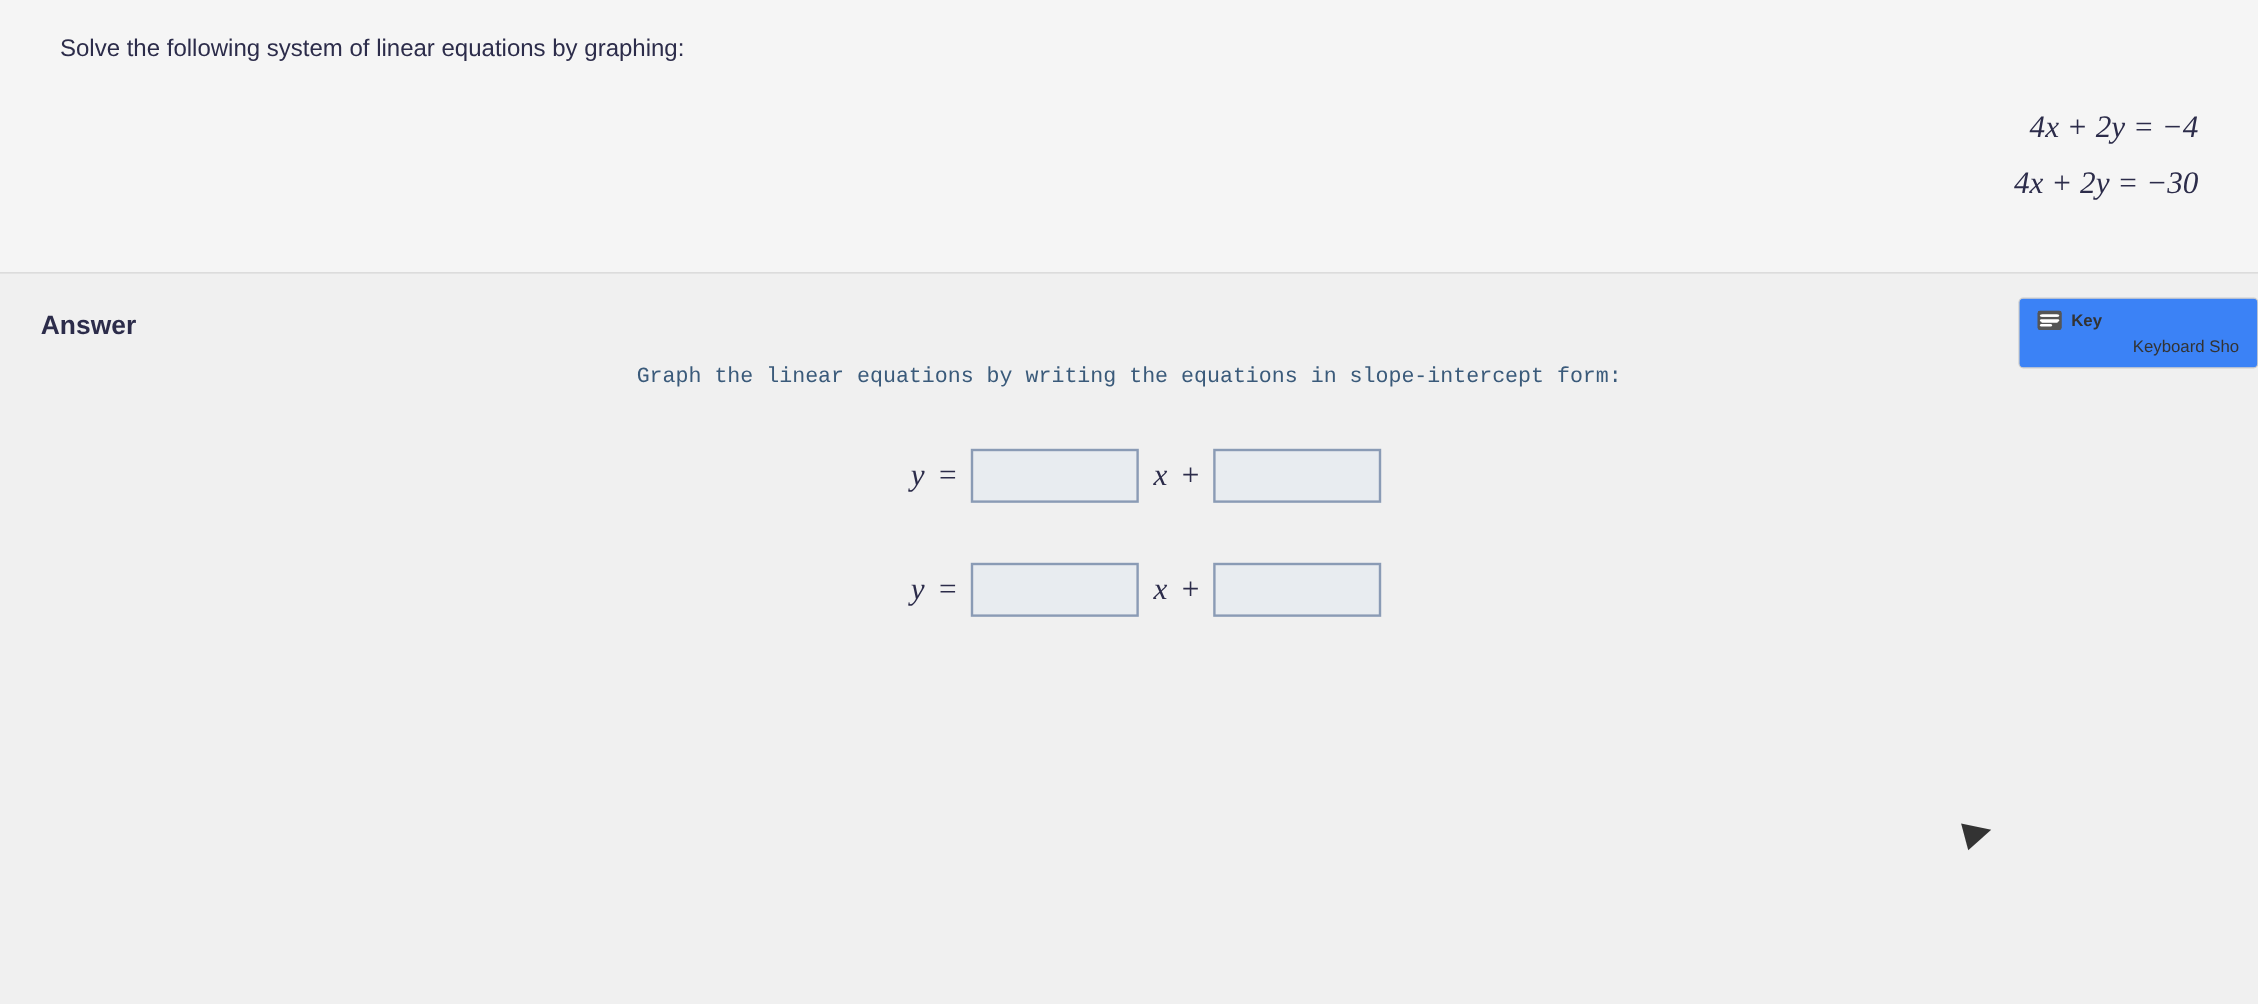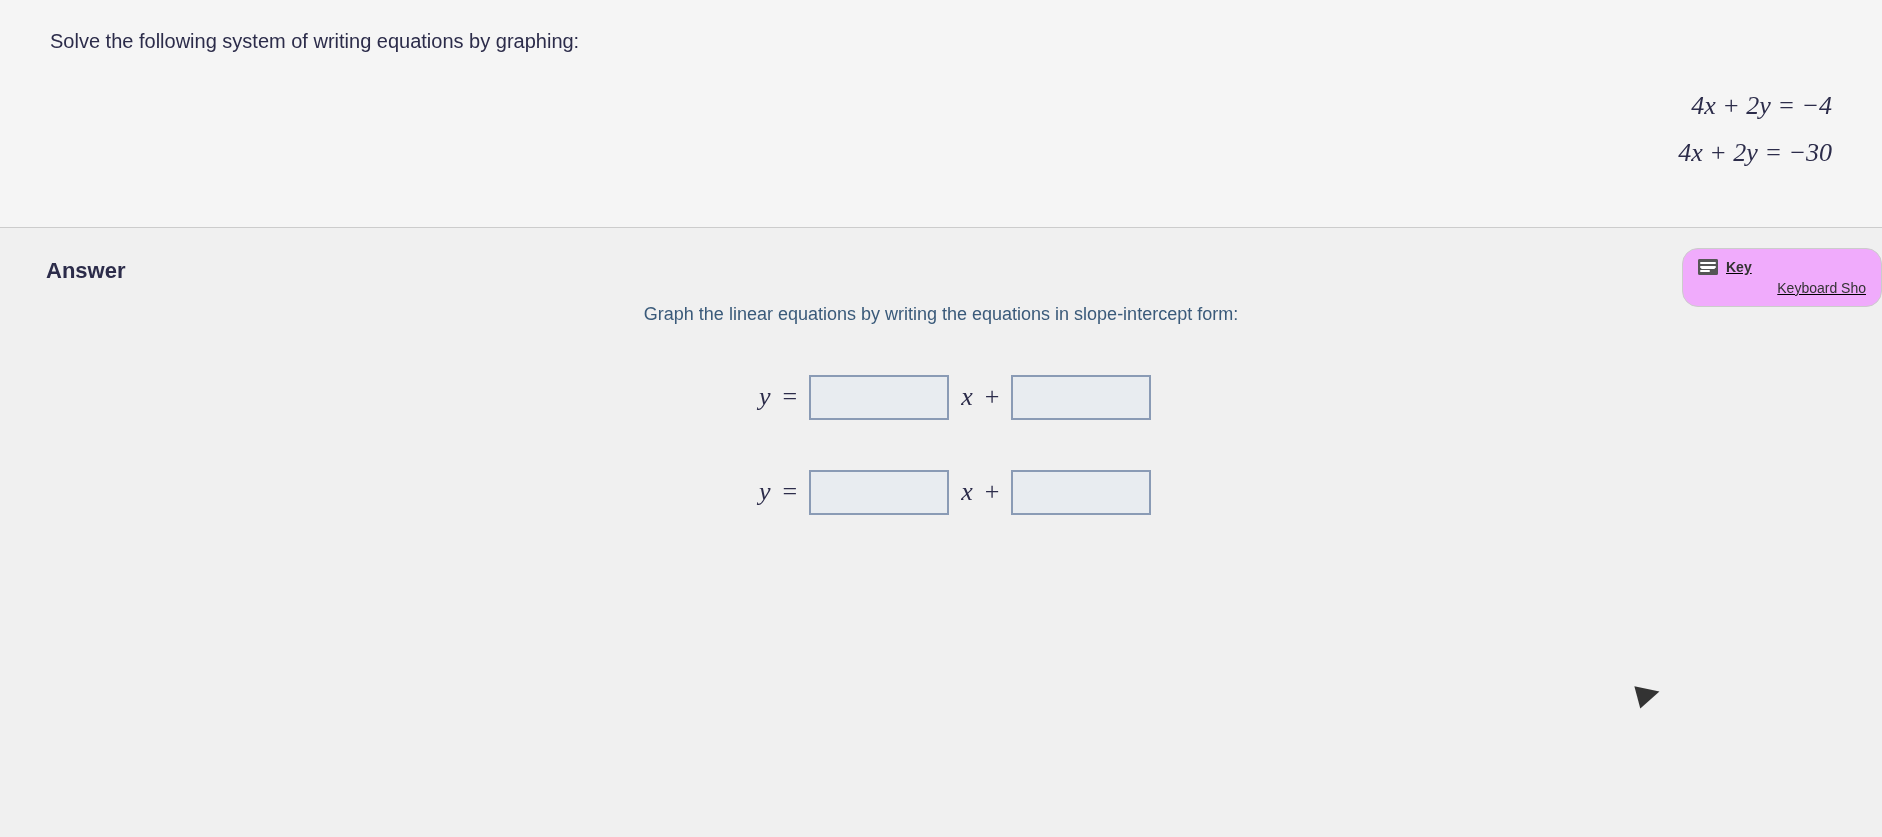--- a/index.html
+++ b/index.html
@@ -44,44 +44,43 @@
 
     .equation {
       font-size: 26px;
       color: #2c2c4a;
       line-height: 1.8;
       font-style: italic;
     }
 
     .answer-section {
       background-color: #f0f0f0;
-      padding: 30px 46px;
+      padding: 30px 34px;
       position: relative;
       min-height: 560px;
     }
 
     .answer-label {
       font-family: Arial, sans-serif;
       font-size: 22px;
       font-weight: bold;
       color: #2c2c4a;
       margin-bottom: 20px;
     }
 
     .keyboard-shortcut-panel {
       position: absolute;
       top: 20px;
       right: 0;
-      background-color: #f0abfc;
+      background-color: #3b82f6;
       border: 1px solid #ccc;
-      border-radius: 16px;
+      border-radius: 4px;
       padding: 10px 15px;
       width: 200px;
       cursor: pointer;
-      text-decoration: underline;
     }
 
     .keyboard-shortcut-header {
       display: flex;
       align-items: center;
       gap: 8px;
       margin-bottom: 5px;
     }
 
     .keyboard-icon {
@@ -123,21 +122,21 @@
     }
 
     .keyboard-shortcut-subtitle {
       font-family: Arial, sans-serif;
       font-size: 14px;
       color: #333;
       text-align: right;
     }
 
     .instruction-text {
-      font-family: Liberation Sans, sans-serif;
+      font-family: Liberation Mono, monospace;
       font-size: 18px;
       color: #3a5a7a;
       text-align: center;
       margin-bottom: 50px;
       margin-top: 20px;
     }
 
     .equation-input-row {
       display: flex;
       align-items: center;
@@ -189,21 +188,21 @@
 
     .var-x {
       font-style: italic;
     }
   </style>
 </head>
 <body>
 <div class="main-container">
 
   <div class="problem-section">
-    <p class="problem-title">Solve the following system of writing equations by graphing:</p>
+    <p class="problem-title">Solve the following system of linear equations by graphing:</p>
     <div class="equations-container">
       <div class="equation">4x + 2y = −4</div>
       <div class="equation">4x + 2y = −30</div>
     </div>
   </div>
 
   <div class="answer-section">
     <div class="answer-label">Answer</div>
 
     <div class="keyboard-shortcut-panel">

